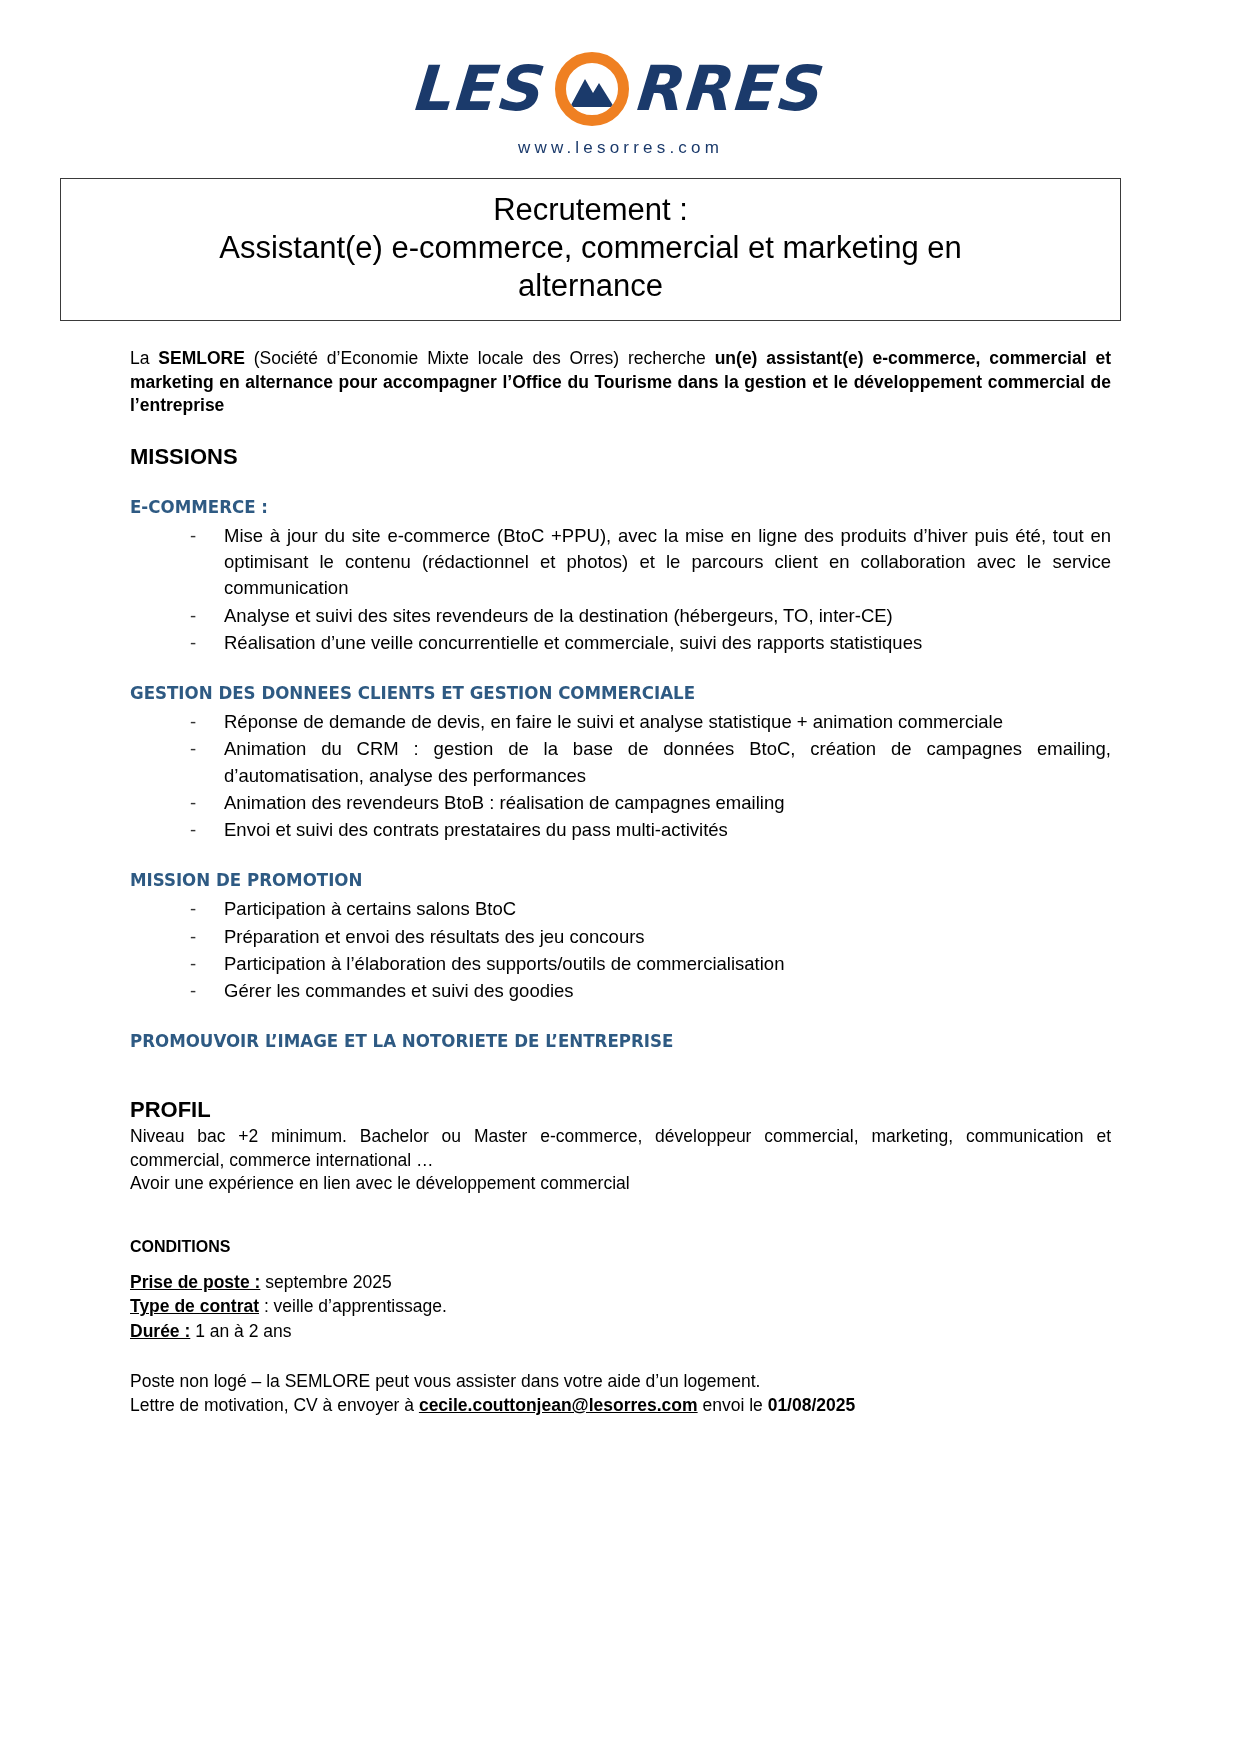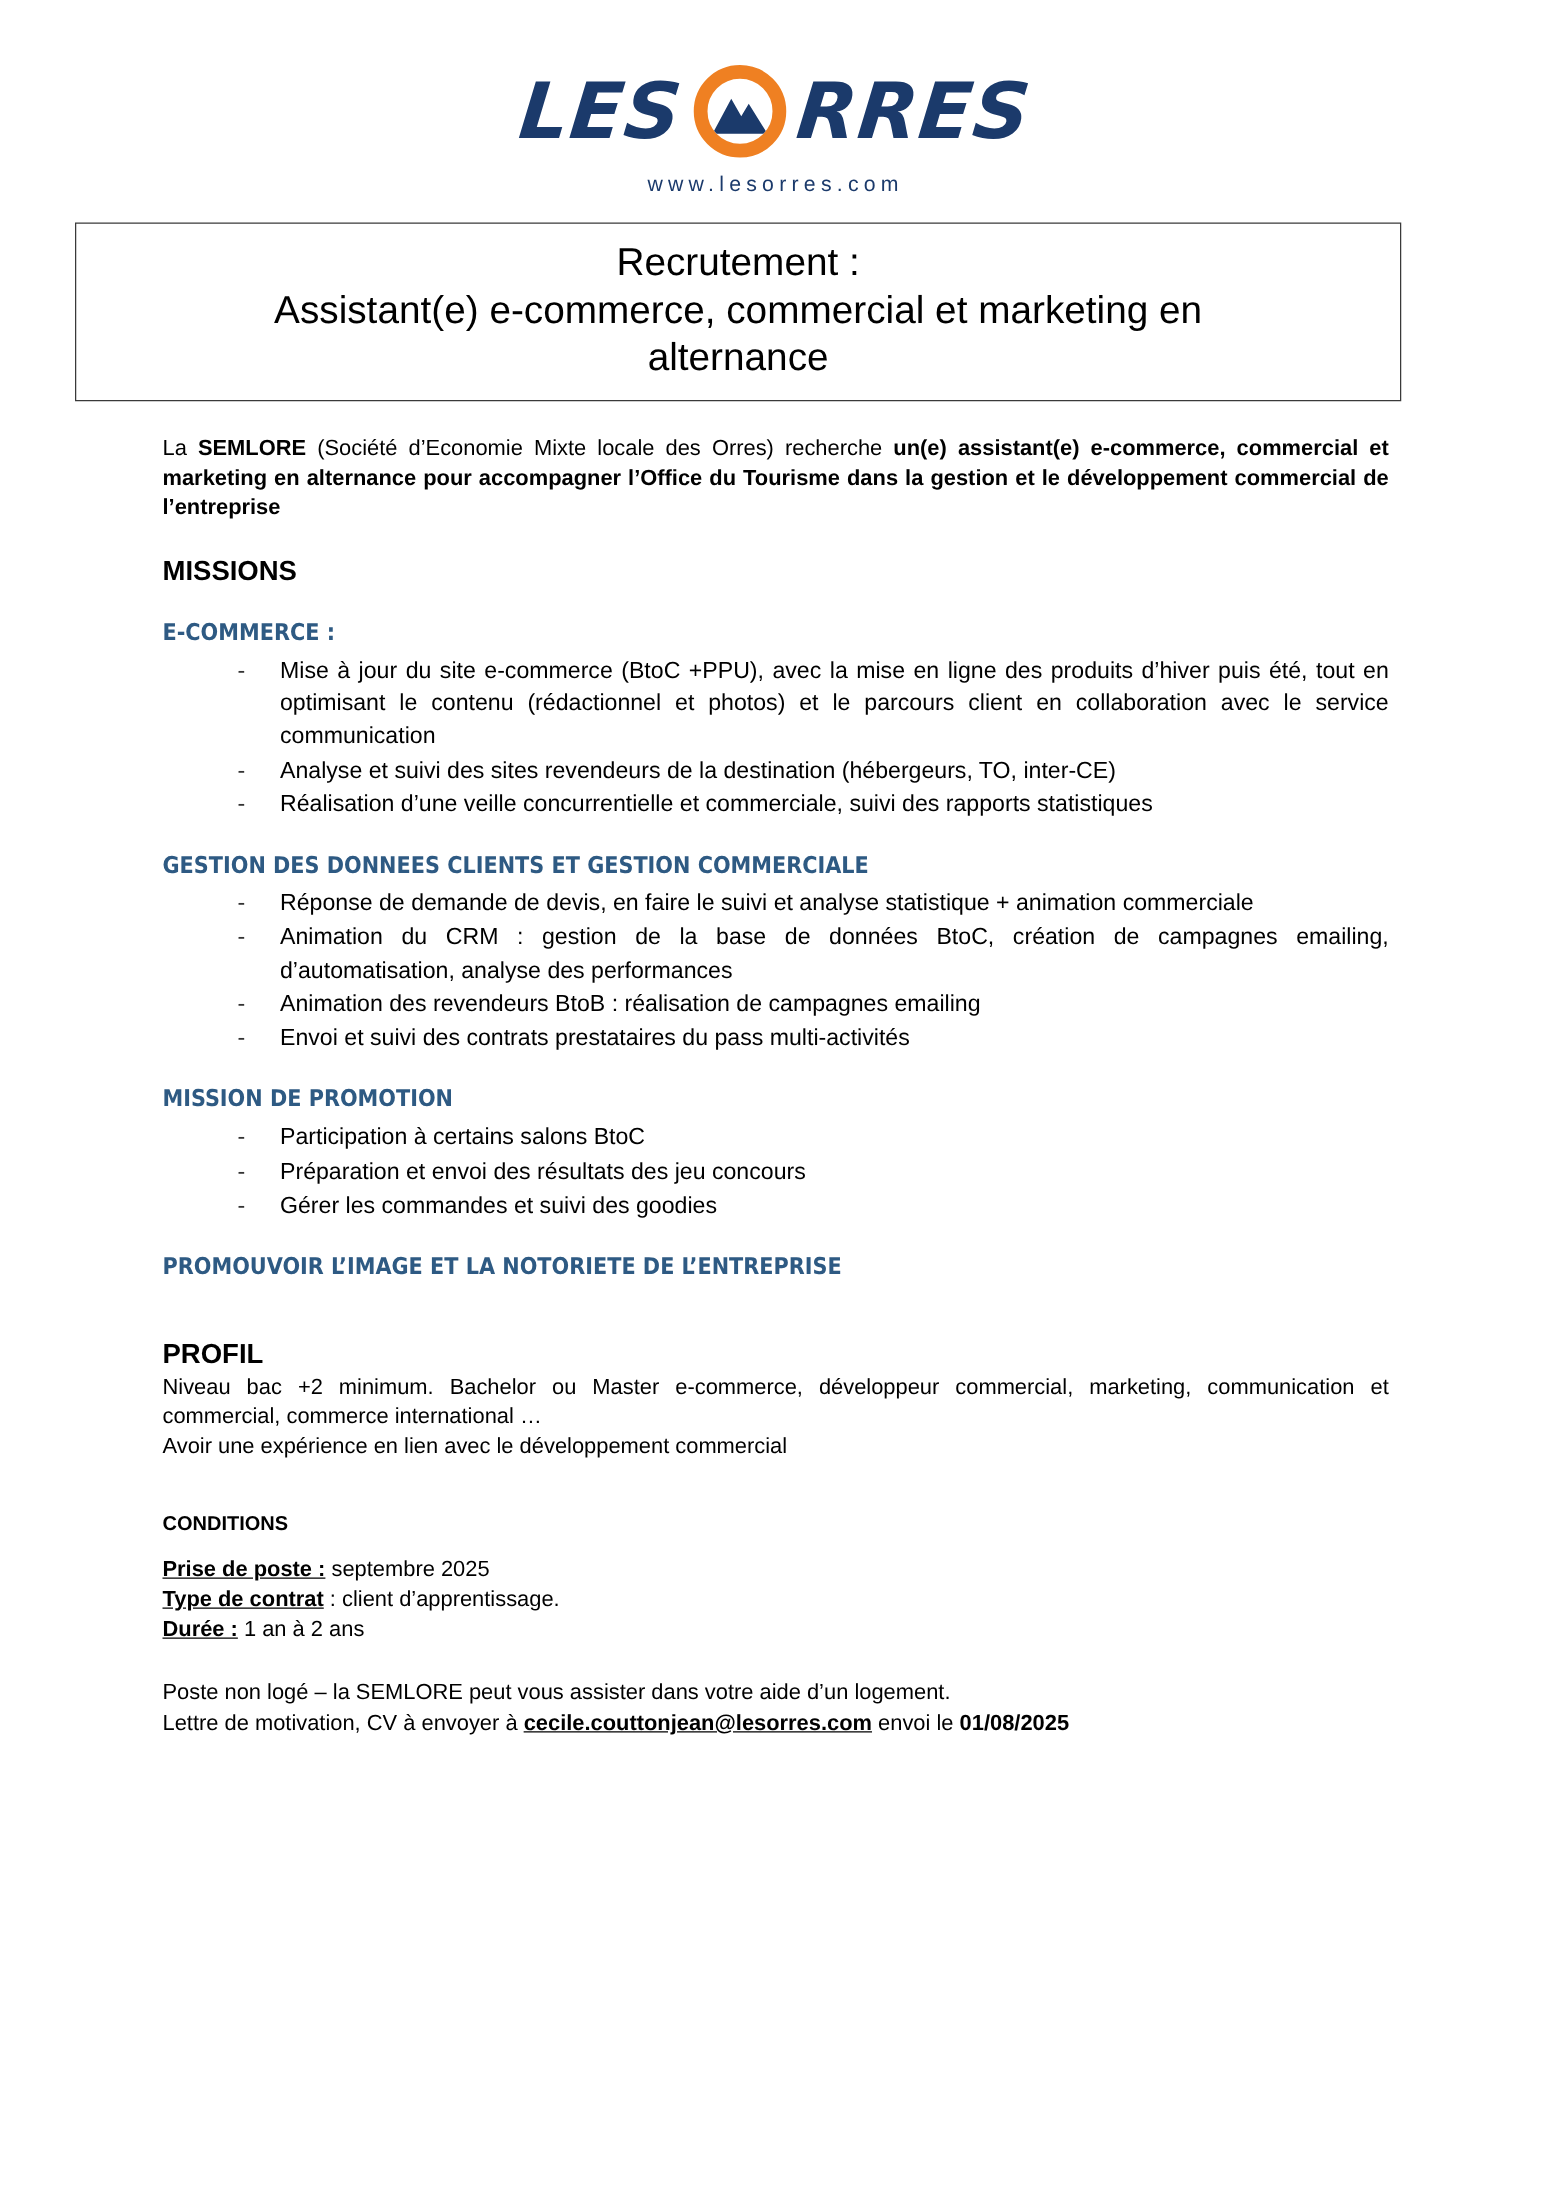--- a/index.html
+++ b/index.html
@@ -220,35 +220,36 @@
       <li class="nojust">Réponse de demande de devis, en faire le suivi et analyse statistique + animation commerciale</li>
       <li>Animation du CRM : gestion de la base de données BtoC, création de campagnes emailing, d’automatisation, analyse des performances</li>
       <li class="nojust">Animation des revendeurs BtoB : réalisation de campagnes emailing</li>
       <li class="nojust">Envoi et suivi des contrats prestataires du pass multi-activités</li>
     </ul>
 
     <h3 class="sub-head">MISSION DE PROMOTION</h3>
     <ul class="bullets">
       <li class="nojust">Participation à certains salons BtoC</li>
       <li class="nojust">Préparation et envoi des résultats des jeu concours</li>
+      <li class="nojust">Participation à l’élaboration des supports/outils de commercialisation</li>
       <li class="nojust">Gérer les commandes et suivi des goodies</li>
     </ul>
 
     <h3 class="sub-head">PROMOUVOIR L’IMAGE ET LA NOTORIETE DE L’ENTREPRISE</h3>
 
     <div class="profil-head">PROFIL</div>
     <div class="profil-body">
       <span>Niveau bac +2 minimum. Bachelor ou Master e-commerce, développeur commercial, marketing, communication et commercial, commerce international …</span>
       <span class="noj">Avoir une expérience en lien avec le développement commercial</span>
     </div>
 
     <div class="conditions-head">CONDITIONS</div>
 
     <div class="cond-line"><span class="lbl">Prise de poste :</span><span> septembre 2025</span></div>
-    <div class="cond-line"><span class="lbl">Type de contrat</span><span> : client d’apprentissage.</span></div>
+    <div class="cond-line"><span class="lbl">Type de contrat</span><span> : veille d’apprentissage.</span></div>
     <div class="cond-line"><span class="lbl">Durée :</span><span>  1 an à 2 ans</span></div>
 
     <div class="closing">
       <div>Poste non logé – la SEMLORE peut vous assister dans votre aide d’un logement.</div>
       <div><span>Lettre de motivation, CV à envoyer à </span><span class="mail">cecile.couttonjean@lesorres.com</span><span> envoi le </span><b>01/08/2025</b></div>
     </div>
 
   </div>
 </div>
 

